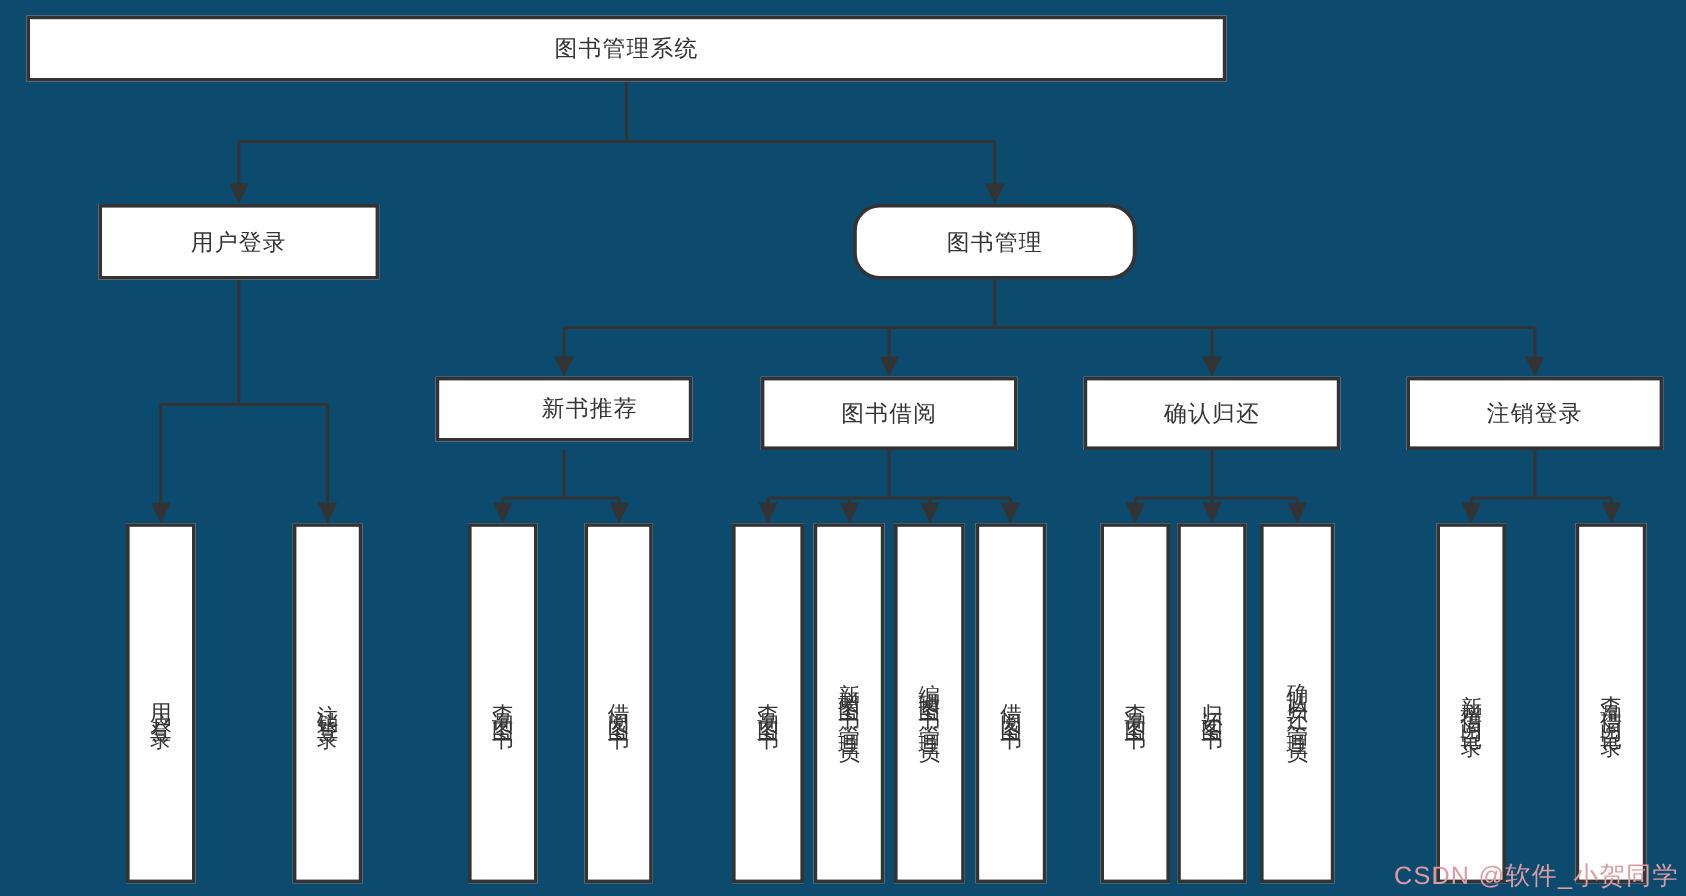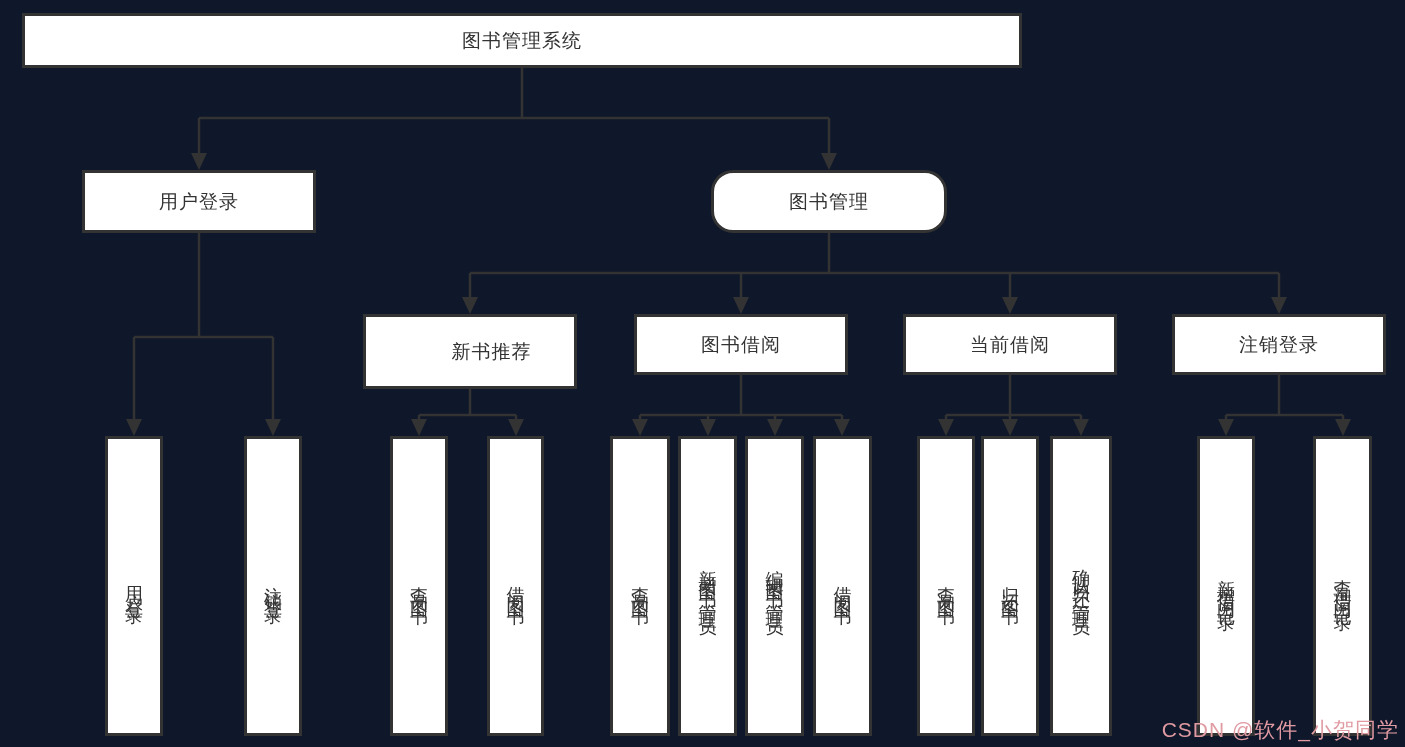--- a/index.html
+++ b/index.html
@@ -5,21 +5,21 @@
   html, body {
     margin: 0;
     padding: 0;
     background: #ffffff;
     font-family: "Liberation Sans", "DejaVu Sans", sans-serif;
   }
   #canvas {
     position: relative;
     width: 1405px;
     height: 747px;
-    background: #0f172a;
+    background: #0c4a6e;
     overflow: hidden;
   }
   #wires {
     position: absolute;
     left: 0;
     top: 0;
     width: 1405px;
     height: 747px;
   }
   .box {
@@ -40,21 +40,21 @@
     font-size: 18px;
     letter-spacing: 7px;
     line-height: 1;
   }
   
   .b-root   { left: 22px;  top: 13px;  width: 1000px; height: 55px; }
   
   .b-login  { left: 82px;  top: 170px; width: 234px; height: 63px; }
   .b-mgmt   { left: 711px; top: 170px; width: 236px; height: 63px; border-radius: 22px; }
   
-  .b-rec    { left: 363px;  top: 314px; width: 214px; height: 75px; padding-left: 43px; }
+  .b-rec    { left: 363px;  top: 314px; width: 214px; height: 54px; padding-left: 43px; }
   .b-borrow { left: 634px;  top: 314px; width: 214px; height: 61px; }
   .b-cur    { left: 903px;  top: 314px; width: 214px; height: 61px; }
   .b-rect   { left: 1172px; top: 314px; width: 214px; height: 61px; }
   
   .l1  { left: 105px;  top: 436px; width: 58px; height: 300px; }
   .l2  { left: 244px;  top: 436px; width: 58px; height: 300px; }
   .l3  { left: 390px;  top: 436px; width: 58px; height: 300px; }
   .l4  { left: 487px;  top: 436px; width: 57px; height: 300px; }
   .l5  { left: 610px;  top: 436px; width: 60px; height: 300px; }
   .l6  { left: 678px;  top: 436px; width: 59px; height: 300px; }
@@ -114,21 +114,21 @@
     </g>
   </svg>
 
   <div class="box b-root">图书管理系统</div>
 
   <div class="box b-login">用户登录</div>
   <div class="box b-mgmt">图书管理</div>
 
   <div class="box b-rec">新书推荐</div>
   <div class="box b-borrow">图书借阅</div>
-  <div class="box b-cur">当前借阅</div>
+  <div class="box b-cur">确认归还</div>
   <div class="box b-rect">注销登录</div>
 
   <div class="box leaf l1">用户登录</div>
   <div class="box leaf l2">注销登录</div>
 
   <div class="box leaf l3">查询图书</div>
   <div class="box leaf l4">借阅图书</div>
 
   <div class="box leaf l5">查询图书</div>
   <div class="box leaf l6">新增图书（管理员）</div>

